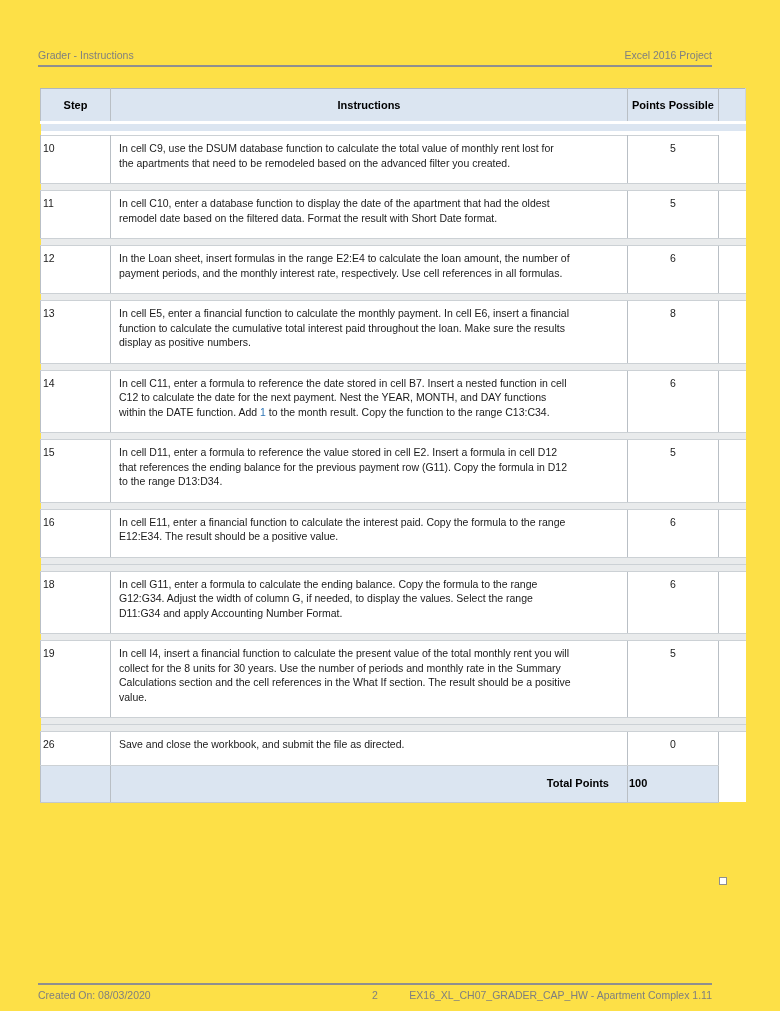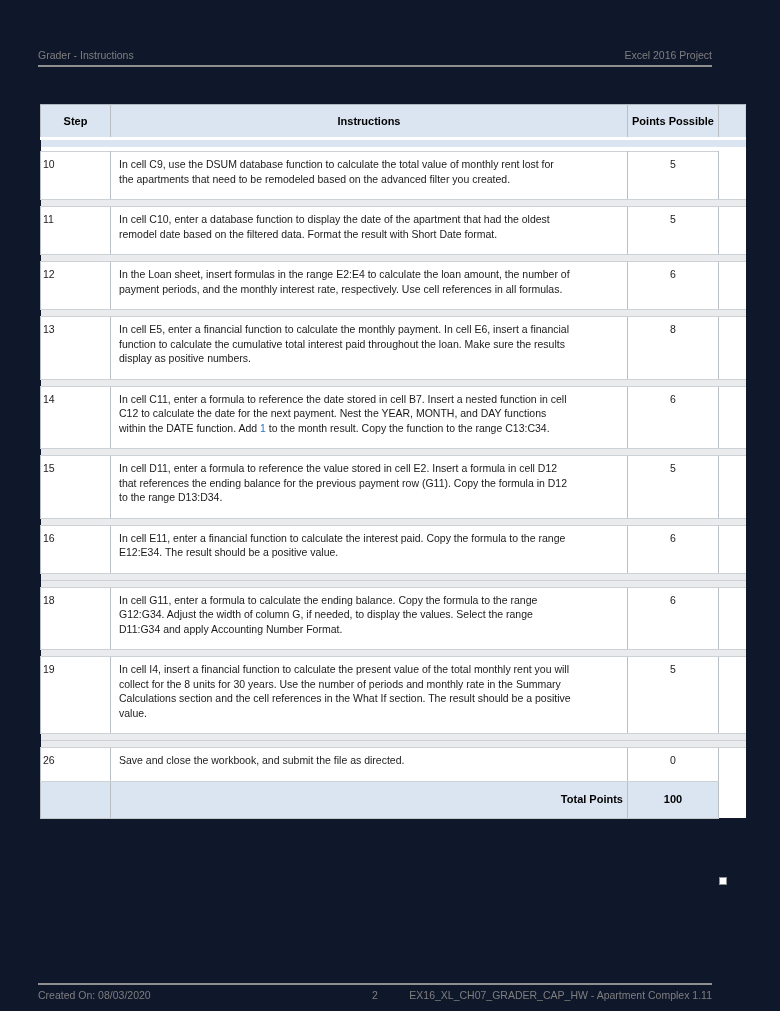--- a/index.html
+++ b/index.html
@@ -1,30 +1,30 @@
 <!DOCTYPE html>
 <html style="--header-bg: #dbe5f1; --band-gray: #e9ebec; --accent-blue: #2e75b6;"><head>
 <meta charset="utf-8">
 <style>
   html,body{margin:0;padding:0;background:#fff;}
-  .page{position:relative;width:780px;height:1011px;background:#0f172a;overflow:hidden;
+  .page{position:relative;width:780px;height:1011px;background:#fde047;overflow:hidden;
         font-family:"Liberation Sans",sans-serif;color:#1a1a1a;}
 
   
   .top-header{position:absolute;left:38px;right:68px;top:40px;height:21px;
               border-bottom:2px solid #8f8f8f;display:flex;justify-content:space-between;
               align-items:flex-end;padding-bottom:4px;font-size:10.5px;color:#7f7f7f;}
   .page-footer{position:absolute;left:38px;right:68px;top:983px;border-top:2px solid #8f8f8f;
                padding-top:4px;font-size:10.5px;color:#7f7f7f;display:flex;
                justify-content:space-between;}
   .page-footer .center{position:absolute;left:0;right:0;text-align:center;}
   .page-footer span{position:relative;}
 
   
-  .tbl-wrap{position:absolute;left:40px;top:88px;width:705px;margin-top:16px;}
+  .tbl-wrap{position:absolute;left:40px;top:88px;width:705px;}
   table{border-collapse:collapse;table-layout:fixed;width:705px;}
   col.c-step{width:70px;} col.c-instr{width:517px;} col.c-pts{width:91px;} col.c-x{width:27px;}
 
   th,td{margin:0;vertical-align:top;font-size:10.5px;line-height:14.5px;}
   .hdr th{background:var(--header-bg);height:30px;vertical-align:middle;text-align:center;
           font-size:11px;line-height:12.5px;font-weight:bold;color:#000;
           border-top:1px solid #aeb6be;border-bottom:3px solid #fff;}
   .band td{padding:0;border:none;}
   .band-blue td{height:7px;background:var(--header-bg);}
   .band-gray td{height:6px;background:var(--band-gray);
@@ -43,22 +43,22 @@
 
   
   .vl-l{border-left:1px solid #b9bfc5;}   
   .vl-r{border-right:1px solid #b9bfc5;}
   .rim{border-right:1px solid #ccd3d9;}   
 
   
   .total-row td{background:var(--header-bg);height:34px;vertical-align:middle;
                 border-top:1px solid #c3c8cc;border-bottom:1px solid #c3c8cc;
                 font-size:11px;font-weight:bold;color:#000;}
-  .total-row td.t-label{text-align:right;padding-right:4px;}
-  .total-row td.t-value{text-align:center;}
+  .total-row td.t-label{text-align:right;padding-right:18px;}
+  .total-row td.t-value{text-align:left;}
   .total-row td.xtra{background:#fff !important;border:none !important;}
 
   .seg-blue{color:var(--accent-blue);}
   .seg-wavy{text-decoration-style:wavy;
             text-decoration-color:#3f6fd1;text-decoration-thickness:1px;}
 
   .resize-square{position:absolute;left:719px;top:877px;width:6px;height:6px;
                  background:#fff;border:1px solid #8f8f8f;}
 </style>
 </head>

